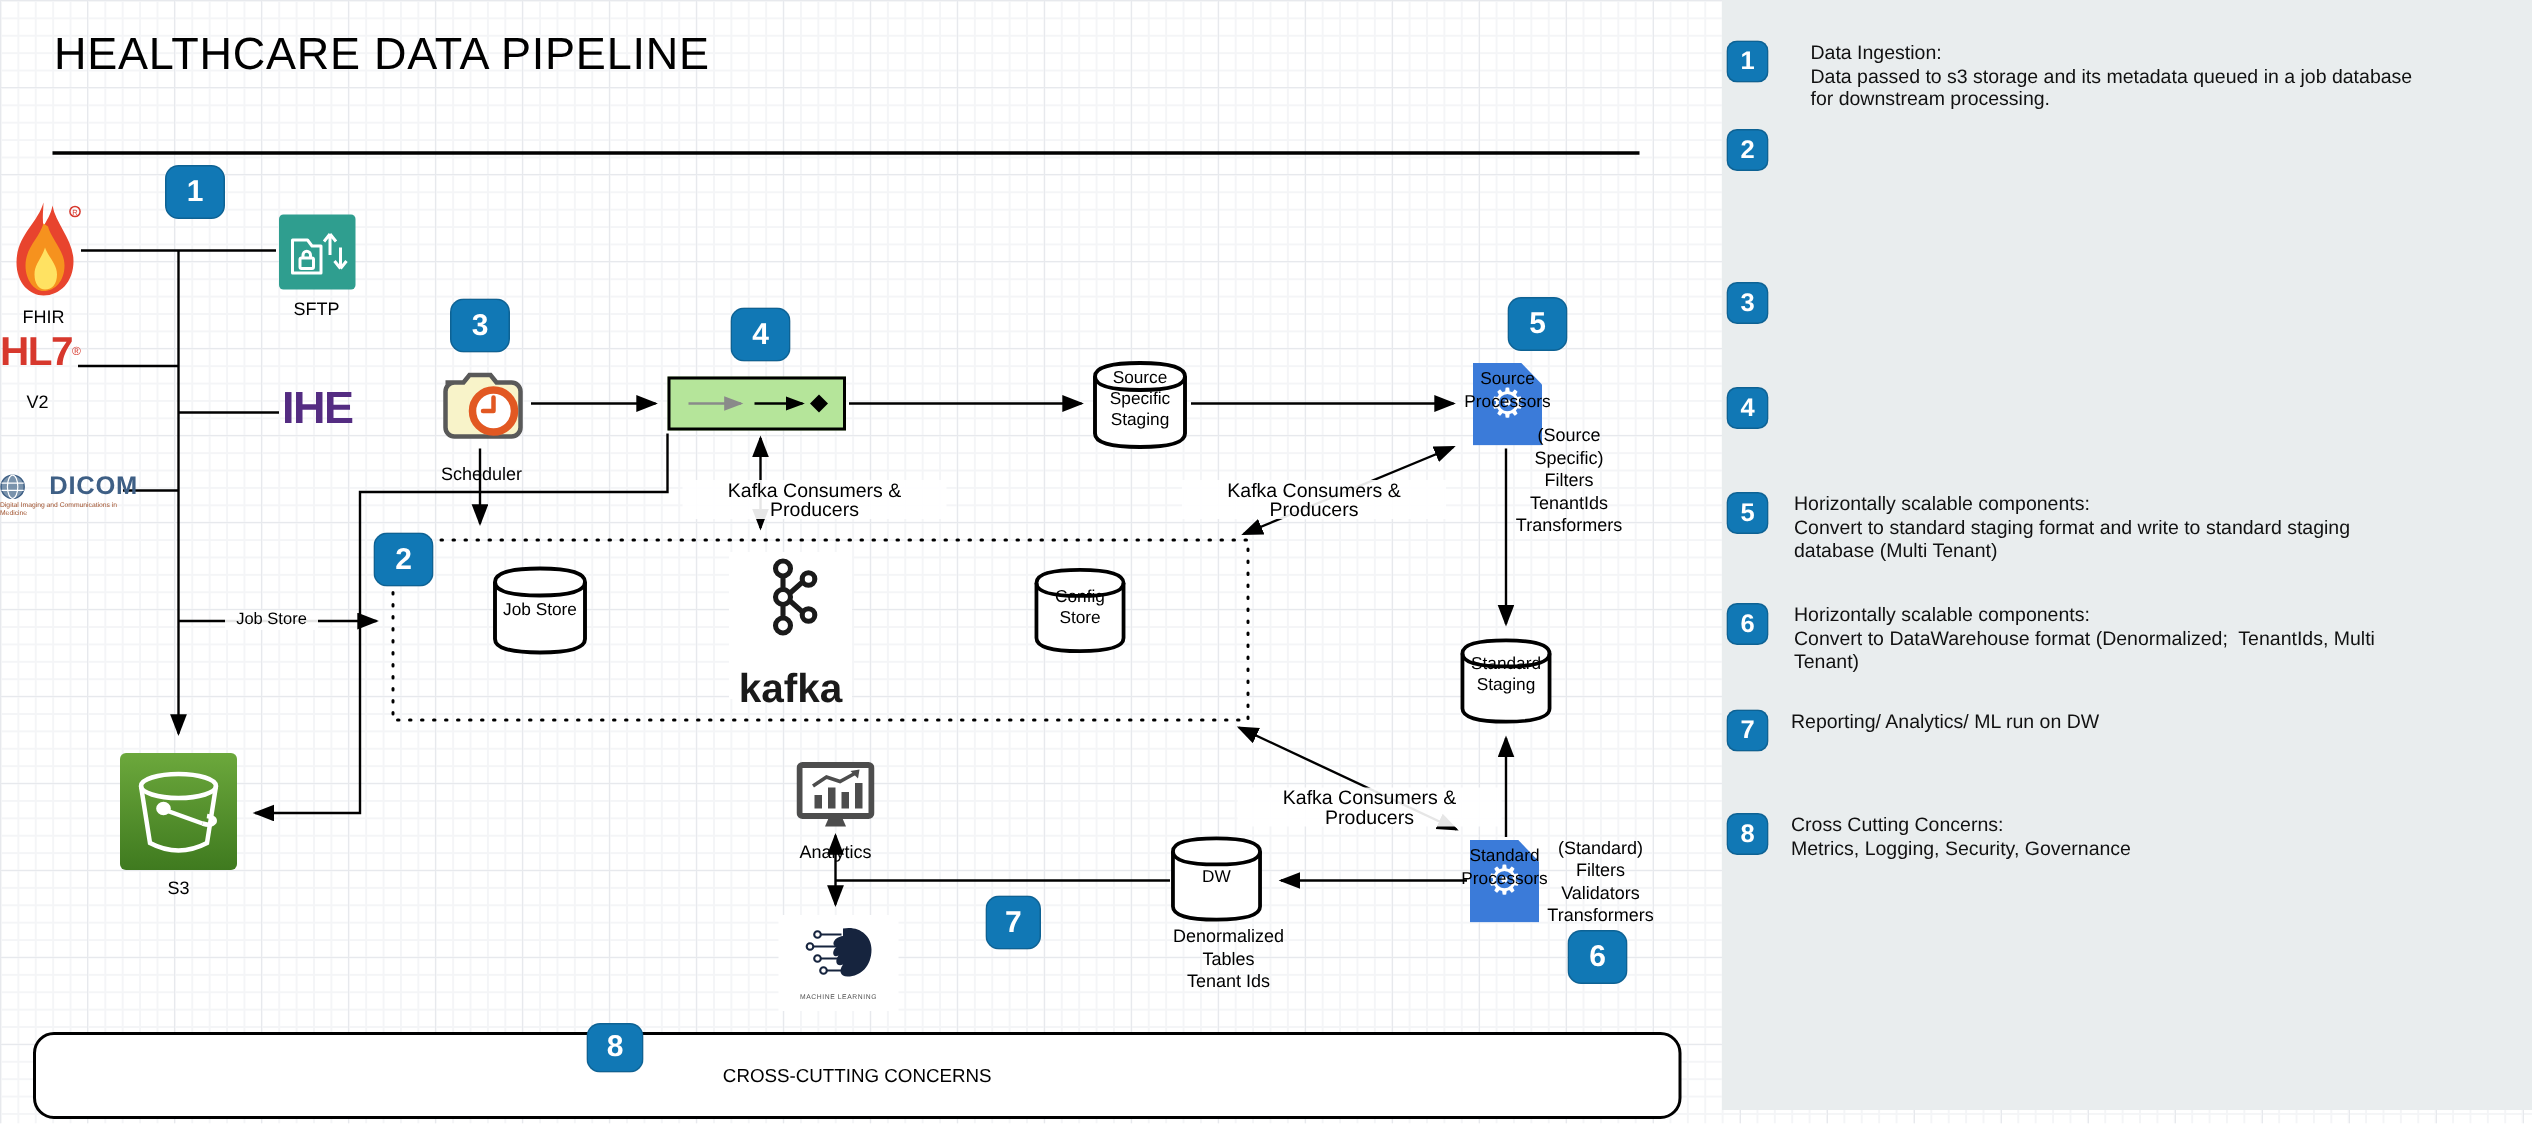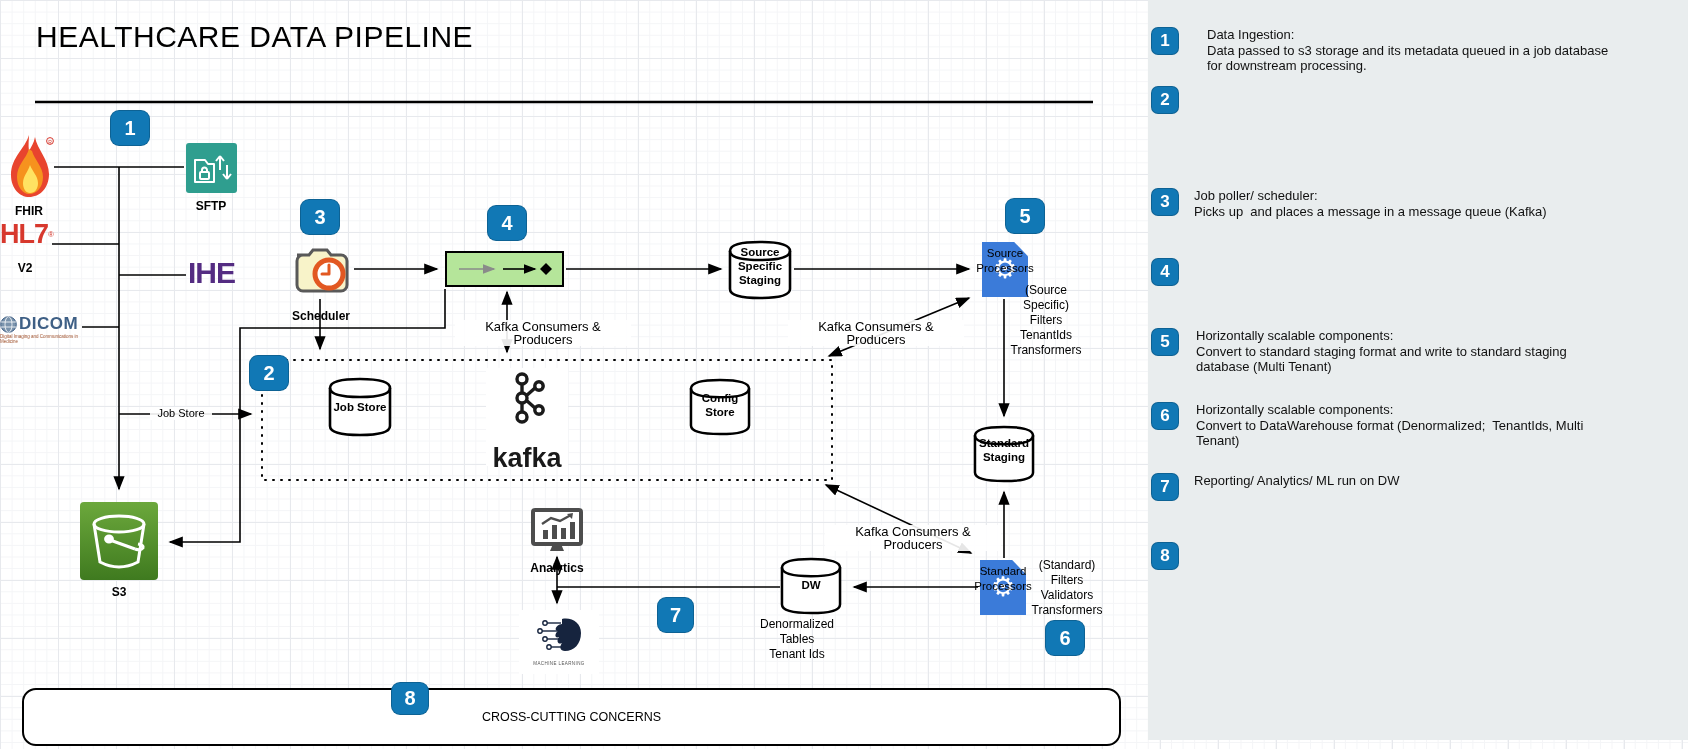--- a/index.html
+++ b/index.html
@@ -11,21 +11,21 @@
       linear-gradient(#f4f5f7 1px,transparent 1px),
       linear-gradient(90deg,#f4f5f7 1px,transparent 1px);
     background-size:58px 58px,58px 58px,11.6px 11.6px,11.6px 11.6px;}
   .abs{position:absolute;}
   #connectors{position:absolute;left:0;top:0;width:1148px;height:749px;pointer-events:none;}
   .title{left:36px;top:20px;font-size:30px;font-weight:normal;color:#000;letter-spacing:.5px;}
   .badge{background:#1178B5;color:#fff;font-weight:bold;display:flex;align-items:center;justify-content:center;
     border-radius:9px;border:1px solid rgba(0,0,0,.18);box-sizing:border-box;}
   .dbadge{width:40px;height:36px;font-size:20px;}
   .pbadge{width:28px;height:28px;font-size:17px;border-radius:7px;flex:0 0 28px;}
-  .nlabel{font-size:12px;color:#000;text-align:center;white-space:pre-line;font-weight:bold;}
+  .nlabel{font-size:12px;color:#000;text-align:center;white-space:pre-line;}
   .cyl{position:absolute;}
   .cyl svg{position:absolute;left:0;top:0;}
   .cyl .nlabel{position:absolute;left:0;right:0;font-size:11.5px;line-height:14px;}
   .elabel{font-size:13px;color:#000;text-align:center;background:rgba(255,255,255,.9);line-height:13px;}
   .note{font-size:12px;line-height:15px;text-align:center;white-space:pre-line;color:#000;}
   .proc{width:46px;height:55px;background:#3B7BD9;
     clip-path:polygon(0 0,70% 0,100% 26%,100% 100%,0 100%);display:flex;align-items:center;justify-content:center;}
   .gear{color:#fff;font-size:27px;line-height:1;}
   .proclabel{font-size:11.5px;line-height:15px;text-align:center;color:#000;white-space:pre-line;}
   .panel{left:1148px;top:0;width:540px;height:740px;background:#E9EDEE;}
@@ -88,21 +88,21 @@
     <text x="45" y="10.5" font-size="5" text-anchor="middle" fill="#D7382D">R</text>
   </svg>
   <div class="abs nlabel" style="left:2px;top:204px;width:54px">FHIR</div>
 
   <div class="abs" style="left:0px;top:219px">
     <span class="hl7">HL7</span><sup class="reg">®</sup>
   </div>
   <div class="abs nlabel" style="left:0px;top:261px;width:50px">V2</div>
 
   <div class="abs" style="left:0px;top:314px;width:92px">
-    <div style="display:flex;align-items:center;gap:2px">
+    <div style="display:flex;align-items:center;gap:16px">
       <svg width="17" height="17" viewBox="0 0 17 17">
         <circle cx="8.5" cy="8.5" r="7.8" fill="#7A93AC" stroke="#3E5F85" stroke-width="1"></circle>
         <ellipse cx="8.5" cy="8.5" rx="3.5" ry="7.8" fill="none" stroke="#fff" stroke-width=".8"></ellipse>
         <path d="M1,6 H16 M1,11 H16" stroke="#fff" stroke-width=".8" fill="none"></path>
       </svg>
       <span class="dicoword">DICOM</span>
     </div>
     <div class="dicotag">Digital Imaging and Communications in Medicine</div>
   </div>
 
@@ -180,21 +180,21 @@
 Staging</div>
   </div>
 
   <div class="cyl" style="left:778px;top:556px;width:66px;height:60px">
     <svg width="66" height="60" viewBox="0 0 66 62">
         <path d="M3,12 Q3,3 33,3 Q63,3 63,12 L63,50 Q63,59 33,59 Q3,59 3,50 Z" fill="#fff" stroke="#000" stroke-width="2.6"></path>
         <path d="M3,12 Q3,21 33,21 Q63,21 63,12" fill="none" stroke="#000" stroke-width="2.6"></path>
       </svg>
     <div class="nlabel" style="top:22px">DW</div>
   </div>
-  <div class="abs note" style="left:748px;top:617px;width:98px">Denormalized
+  <div class="abs note" style="left:770px;top:617px;width:98px">Denormalized
 Tables
 Tenant Ids</div>
 
   <div class="abs" style="left:486px;top:368px;width:82px;height:98px;background:#fff;text-align:center">
     <svg width="44" height="52" viewBox="0 0 44 52" style="margin-top:4px">
       <g stroke="#1a1a1a" stroke-width="3.4" fill="none">
         <circle cx="17" cy="7" r="5"></circle>
           <circle cx="17" cy="26" r="5"></circle>
           <circle cx="17" cy="45" r="5"></circle>
         <circle cx="34" cy="14" r="4.2"></circle>
@@ -291,22 +291,20 @@
       <div class="badge pbadge">1</div>
       <div class="ptext" style="margin-left:28px">Data Ingestion:
 Data passed to s3 storage and its metadata queued in a job database
 for downstream processing.</div>
     </div>
     <div class="pitem" style="left:3px;top:86px">
       <div class="badge pbadge">2</div>
     </div>
     <div class="pitem" style="left:3px;top:188px">
       <div class="badge pbadge">3</div>
-      <div class="ptext" style="margin-left:15px">Job poller/ scheduler:
-Picks up&nbsp; and places a message in a message queue (Kafka)</div>
     </div>
     <div class="pitem" style="left:3px;top:258px">
       <div class="badge pbadge">4</div>
     </div>
     <div class="pitem" style="left:3px;top:328px">
       <div class="badge pbadge">5</div>
       <div class="ptext" style="margin-left:17px">Horizontally scalable components:
 Convert to standard staging format and write to standard staging
 database (Multi Tenant)</div>
     </div>
@@ -315,16 +313,18 @@
       <div class="ptext" style="margin-left:17px">Horizontally scalable components:
 Convert to DataWarehouse format (Denormalized;&nbsp; TenantIds, Multi
 Tenant)</div>
     </div>
     <div class="pitem" style="left:3px;top:473px">
       <div class="badge pbadge">7</div>
       <div class="ptext" style="margin-left:15px">Reporting/ Analytics/ ML run on DW</div>
     </div>
     <div class="pitem" style="left:3px;top:542px">
       <div class="badge pbadge">8</div>
+      <div class="ptext" style="margin-left:15px">Cross Cutting Concerns:
+Metrics, Logging, Security, Governance</div>
     </div>
   </div>
 
 </div>
 
 </body></html>

